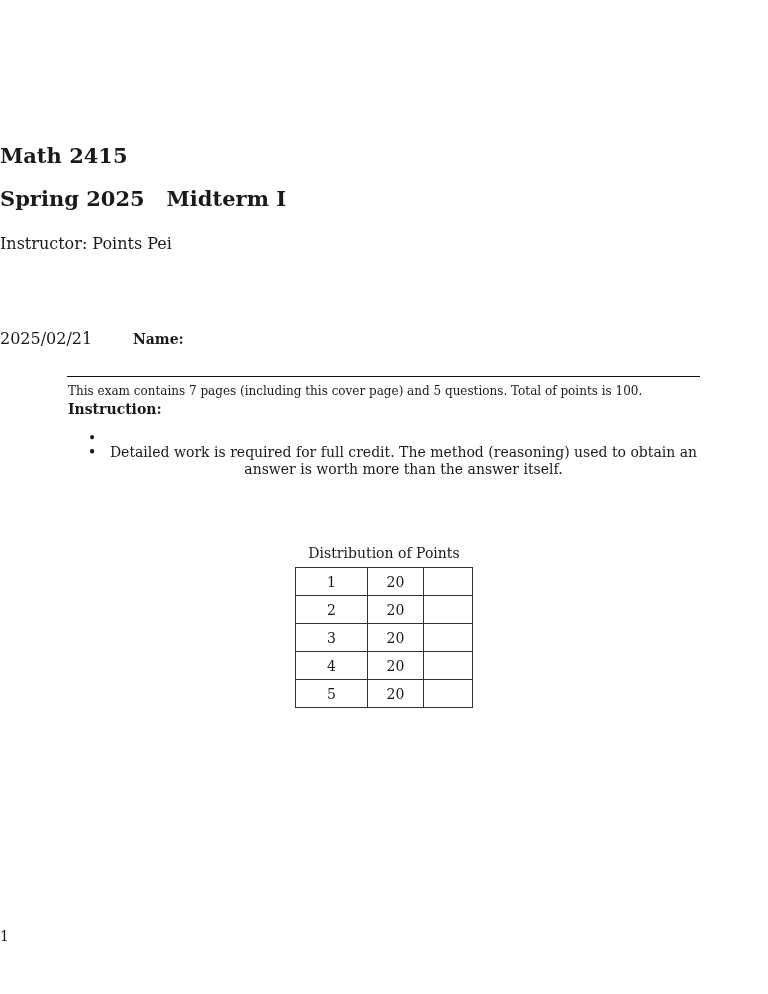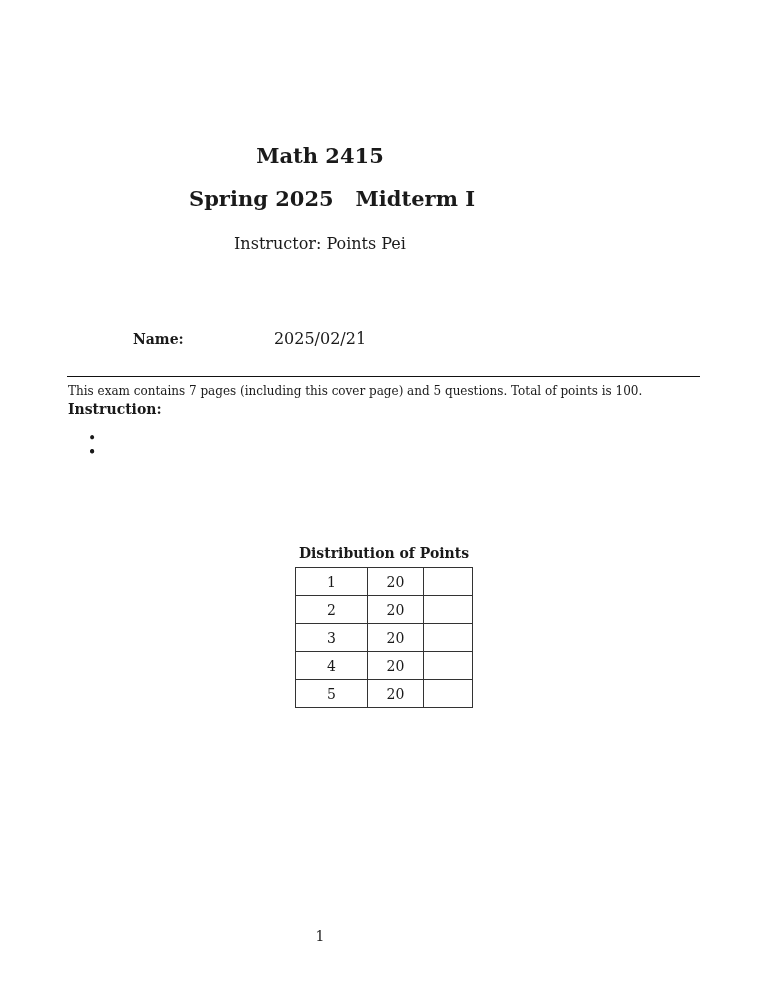--- a/index.html
+++ b/index.html
@@ -2,34 +2,34 @@
 <html><head>
   <meta charset="utf-8">
   <style>
     html, body { margin: 0; padding: 0; background: #ffffff; }
     body {
       width: 768px; height: 994px; position: relative; overflow: hidden;
       font-family: "DejaVu Serif", "Liberation Serif", serif;
       color: #1a1a1a;
     }
     .abs { position: absolute; text-align: center; }
-    .center { left: 0; width: 640px; text-align: center; }
+    .center { left: 0; width: 640px; text-align: left; }
     .title { top: 143px; font-size: 21px; font-weight: bold; }
-    .subtitle { top: 186px; font-size: 21px; font-weight: bold; margin-left: 12px; }
+    .subtitle { top: 186px; font-size: 21px; font-weight: bold; }
     .subtitle .gap { display: inline-block; width: 22px; }
     .instructor { top: 234px; font-size: 16px; }
     .date { top: 288px; font-size: 16px; margin-top: 41px; }
     .name-label { top: 331px; left: 133px; font-size: 14px; font-weight: bold; }
     .rule { top: 376px; left: 67px; width: 633px; height: 0; border-top: 1.5px solid #111; }
     .intro { top: 384px; left: 68px; font-size: 12px; white-space: nowrap; }
     .instr-head { top: 401px; left: 68px; font-size: 14px; font-weight: bold; }
     .bullets { top: 430px; left: 68px; width: 634px; margin: 0; padding: 0; list-style: none; font-size: 14px; }
     .bullets li { position: relative; padding-left: 37px; line-height: 17px; margin-bottom: 14px; }
     .bullets li .dot { position: absolute; left: 20px; top: 0; }
-    .table-caption { top: 545px; left: 0; width: 768px; font-size: 14px; font-weight: bold; }
+    .table-caption { top: 545px; left: 0; width: 768px; font-size: 14px; font-weight: normal; }
     table.points {
       position: absolute; top: 567px; left: 295px;
       border-collapse: collapse; font-size: 14px;
     }
     table.points td {
       border: 1px solid #333; height: 27px; padding: 0; text-align: center;
     }
     table.points td.c1 { width: 71px; }
     table.points td.c2 { width: 55px; }
     table.points td.c3 { width: 48px; }
@@ -45,21 +45,21 @@
 
 <div class="abs name-label">Name:</div>
 <div class="abs rule"></div>
 
 <div class="abs intro">This exam contains 7 pages (including this cover page) and 5 questions. Total of points is 100.</div>
 <div class="abs instr-head">Instruction:</div>
 
 <ul class="abs bullets">
   <li><span class="dot">•</span></li>
   <li><span class="dot">•</span></li>
-  <li><span class="dot">•</span></li>
+  <li><span class="dot">•</span><span>Detailed work is required for full credit. The method (reasoning) used to obtain an answer is worth more than the answer itself.</span></li>
 </ul>
 
 <div class="abs table-caption">Distribution of Points</div>
 <table class="points">
   <tbody>
   <tr>
     <td class="c1">1</td>
     <td class="c2">20</td>
     <td class="c3"></td>
   </tr>

